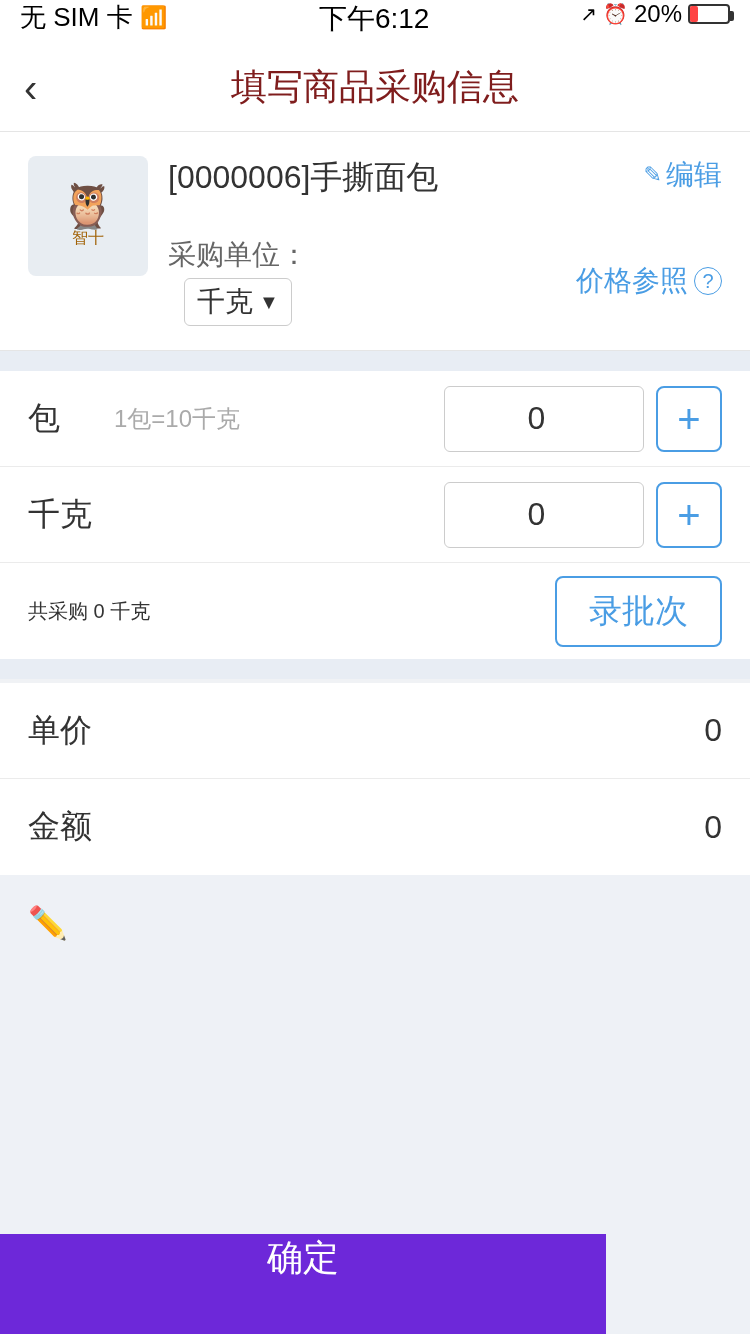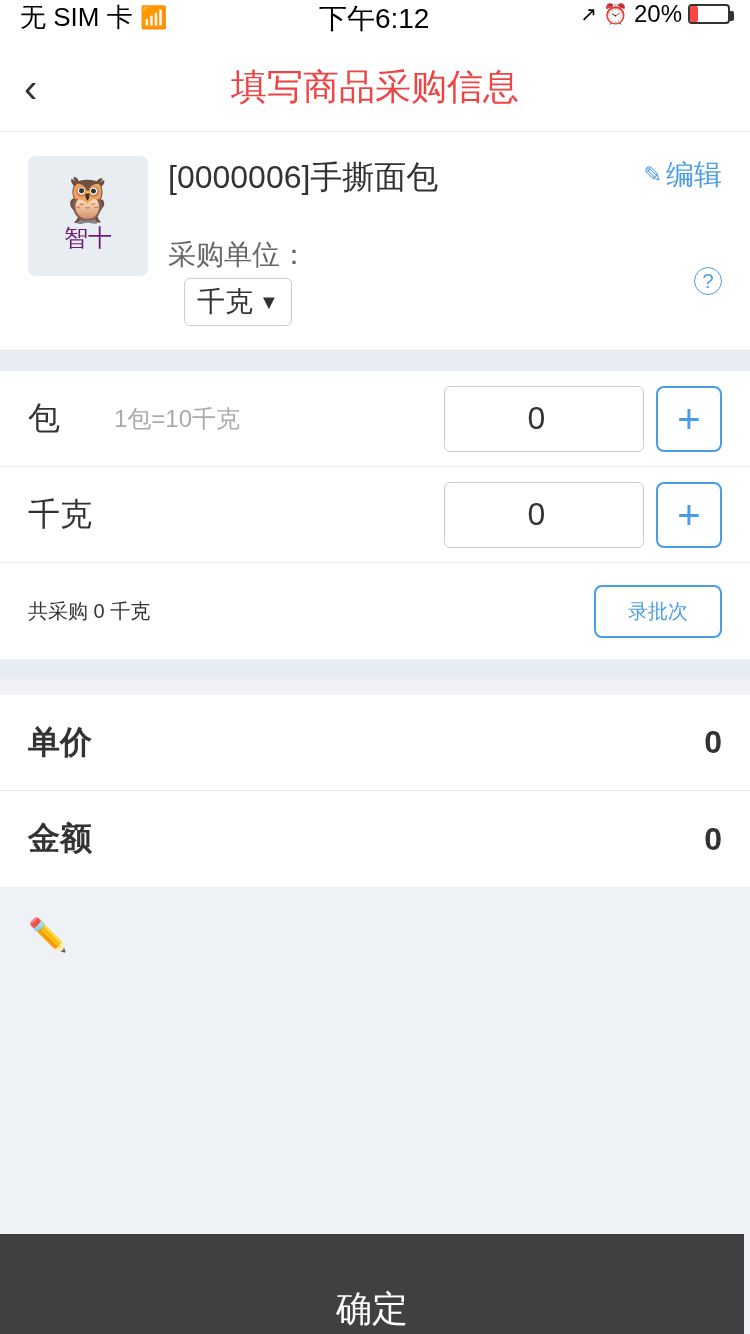--- a/index.html
+++ b/index.html
@@ -55,21 +55,21 @@
       position: absolute;
       left: 24px;
       font-size: 40px;
       color: #333;
       cursor: pointer;
       line-height: 1;
     }
     .nav-title {
       font-size: 36px;
       font-weight: 500;
-      color: #ef4444;
+      color: #7f1d1d;
     }
 
     
     .product-card {
       background: #fff;
       margin-top: 0;
       padding: 24px 28px;
       display: flex;
       align-items: flex-start;
       gap: 20px;
@@ -217,31 +217,30 @@
       height: 96px;
     }
     .total-text {
       font-size: 20px;
       color: #333;
     }
     .record-btn {
       border: 2px solid #4a9de4;
       border-radius: 8px;
       color: #4a9de4;
-      font-size: 20px;
+      font-size: 33px;
       padding: 11px 32px;
       background: #fff;
       cursor: pointer;
     }
 
     
     .info-section {
       background: #fff;
-      margin-top: 16px;
-      font-weight: bold;
+      margin-top: 4px;
     }
     .info-row {
       display: flex;
       align-items: center;
       justify-content: space-between;
       padding: 0 28px;
       height: 96px;
       border-bottom: 1px solid #ebebeb;
     }
     .info-label {
@@ -274,25 +273,25 @@
 
     
     .bottom-spacer {
       flex: 1;
       background: #eef1f6;
       min-height: 300px;
     }
 
     
     .confirm-bar {
-      width: 744px;
+      width: 606px;
       height: 100px;
-      background: #404040;
-      display: flex;
-      align-items: flex-end;
+      background: #6d28d9;
+      display: flex;
+      align-items: flex-start;
       justify-content: center;
       position: fixed;
       bottom: 0;
       left: 0;
       cursor: pointer;
     }
     .confirm-label {
       font-size: 36px;
       color: #fff;
       font-weight: 500;
@@ -321,21 +320,21 @@
 
 <div class="nav-bar">
   <div class="nav-back">‹</div>
   <div class="nav-title">填写商品采购信息</div>
 </div>
 
 <div class="product-card">
   <div class="product-image">
     <div class="product-image-inner">
       <span class="product-image-icon">🦉</span>
-      <div style="font-size:24px; color:#701a75;">智十</div>
+      <div style="font-size:16px; color:#a16207;">智十</div>
     </div>
   </div>
   <div class="product-info">
     <div class="product-header">
       <div class="product-name">
         <span>[0000006]</span><span>手撕面包</span>
       </div>
       <div class="edit-link">
         <span style="font-size:22px;">✎</span>
         <span>编辑</span>
@@ -343,20 +342,21 @@
     </div>
     <div class="product-unit-row">
       <div style="display:flex;align-items:center;gap:4px;flex-direction:column;">
         <span class="unit-label">采购单位：</span>
         <div class="unit-select">
           <span>千克</span>
           <span style="font-size:20px;">▼</span>
         </div>
       </div>
       <div class="price-ref">
+        <span>价格参照</span>
         <span style="border:1px solid #4a9de4;border-radius:50%;width:28px;height:28px;display:flex;align-items:center;justify-content:center;font-size:20px;">?</span>
       </div>
     </div>
   </div>
 </div>
 
 <div class="section-divider"></div>
 
 <div class="input-section">
 

